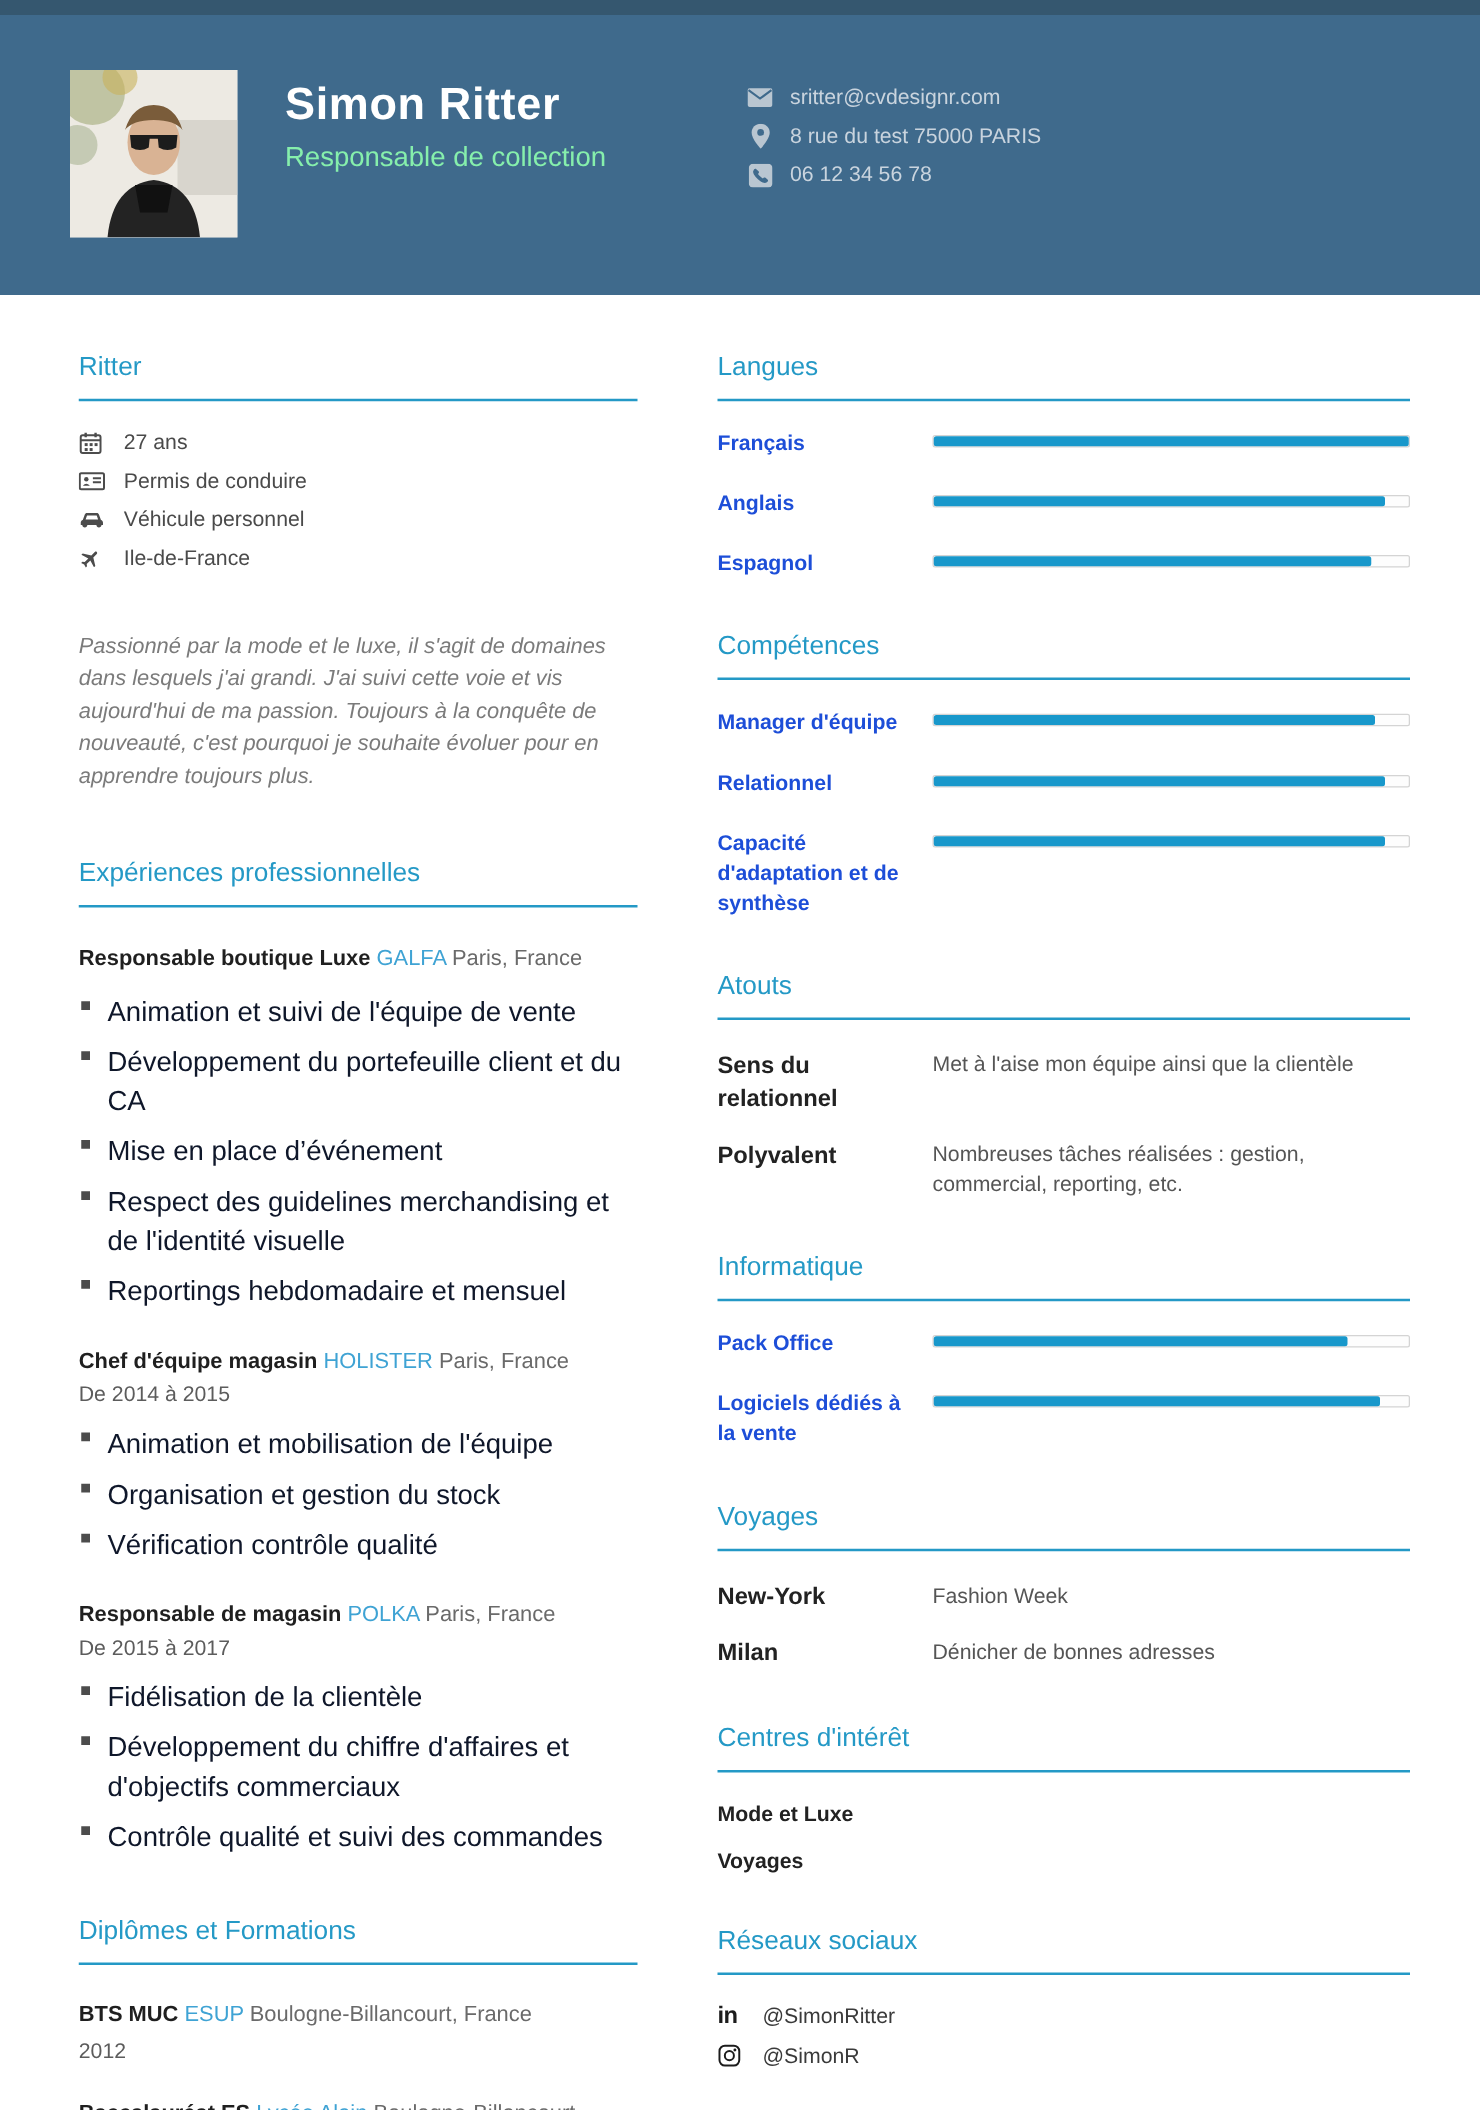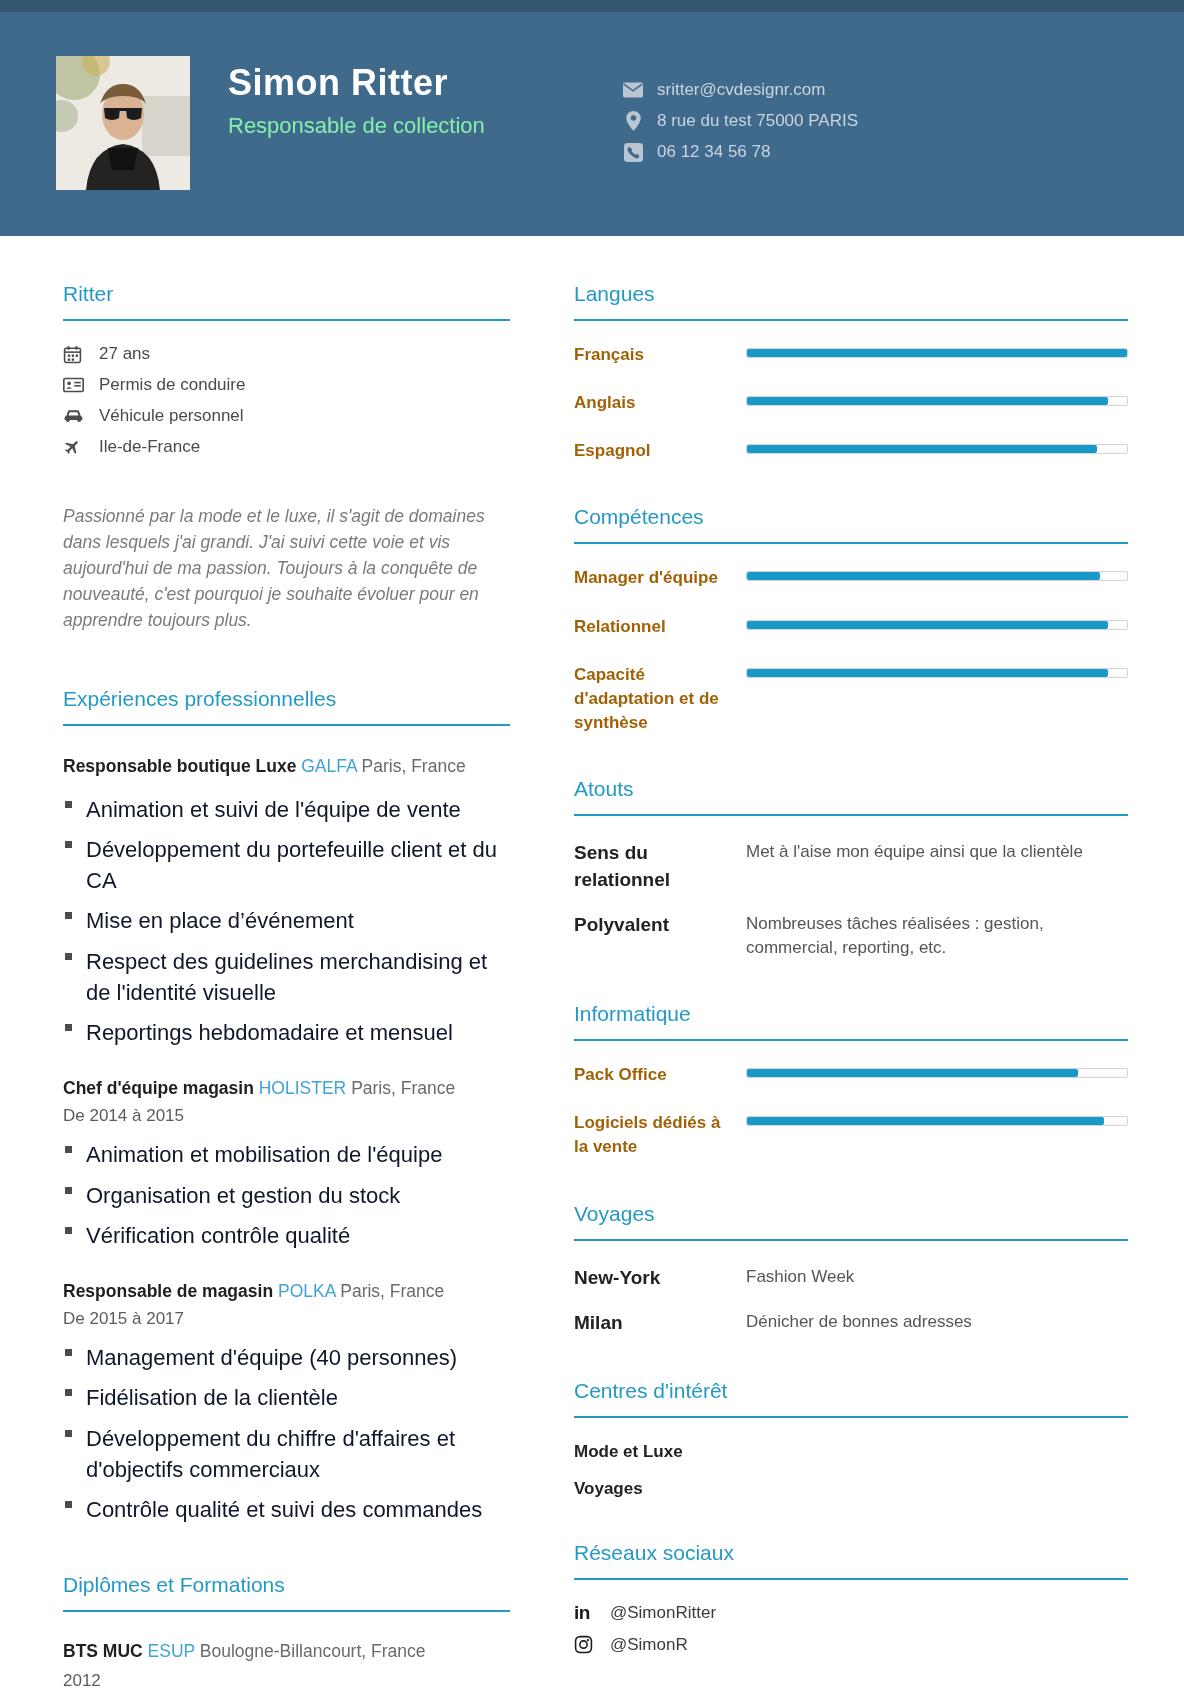--- a/index.html
+++ b/index.html
@@ -15,21 +15,21 @@
   .header { position:relative; height:236px; background:#3f6a8c; }
   .header-topstrip { position:absolute; top:0; left:0; right:0; height:12px; background:#35576f; }
   .photo {
     position:absolute; left:56px; top:56px; width:134px; height:134px;
     background:#eceae4; overflow:hidden;
   }
   .photo svg { display:block; width:100%; height:100%; }
   .idblock { position:absolute; left:228px; top:62px; color:#fff; }
   .name { font-size:36px; font-weight:700; letter-spacing:.5px; }
   .jobtitle { font-size:22px; font-weight:400; color:#86efac; margin-top:9px; }
-  .hcontact { position:absolute; left:622px; top:68px;margin-top:12px; }
+  .hcontact { position:absolute; left:597px; top:68px; }
   .hcontact-row { display:flex; align-items:center; margin-bottom:11px; }
   .hcontact-row .hicon { width:22px; height:20px; margin-right:13px; display:flex; align-items:center; justify-content:center; }
   .hcontact-row .htext { font-size:17px; color:#c9d4de; }
 
   
   .main { display:flex; padding:46px 56px 0 63px; }
   .col-left { width:447px; flex:0 0 447px; }
   .col-gap { width:64px; flex:0 0 64px; }
   .col-right { flex:1; }
 
@@ -70,21 +70,21 @@
   }
 
   
   .edu-section { margin-top:48px; }
   .edu-item { margin-top:26px; }
   .edu-year { font-size:17px; color:#5c5c5c; margin-top:6px; }
 
   
   .bars { margin-top:22px; }
   .bar-row { display:flex; margin-bottom:24px; }
-  .bar-label { width:172px; flex:0 0 172px; font-size:17px; font-weight:700; color:#a16207; line-height:1.42; padding-right:10px; }
+  .bar-label { width:172px; flex:0 0 172px; font-size:17px; font-weight:700; color:#1d4ed8; line-height:1.42; padding-right:10px; }
   .bar-track {
     flex:1; height:10px; margin-top:5px;
     background:#fdfdfd; border:1px solid #d4d4d4; border-radius:2px;
   }
   .bar-fill { height:100%; background:#1898cb; border-radius:2px; }
 
   .kv { margin-top:24px; }
   .kv-row { display:flex; margin-bottom:18px; }
   .kv-key { width:172px; flex:0 0 172px; font-size:19px; font-weight:700; color:#222; line-height:1.42; padding-right:10px; }
   .kv-val { flex:1; font-size:17px; color:#555; line-height:1.42; }
@@ -248,21 +248,20 @@
         </div>
 
         <div class="job">
           <div class="job-line">
             <span class="job-title">Responsable de magasin</span>
             <span class="job-company">POLKA</span>
             <span class="job-loc">Paris, France</span>
           </div>
           <div class="job-period">De 2015 à 2017</div>
           <ul class="bullets">
-            <li>Management d'équipe (40 personnes)</li>
             <li>Fidélisation de la clientèle</li>
             <li>Développement du chiffre d'affaires et d'objectifs commerciaux</li>
             <li>Contrôle qualité et suivi des commandes</li>
           </ul>
         </div>
       </div>
 
       <div class="section edu-section">
         <h2 class="sec">Diplômes et Formations</h2>
 

